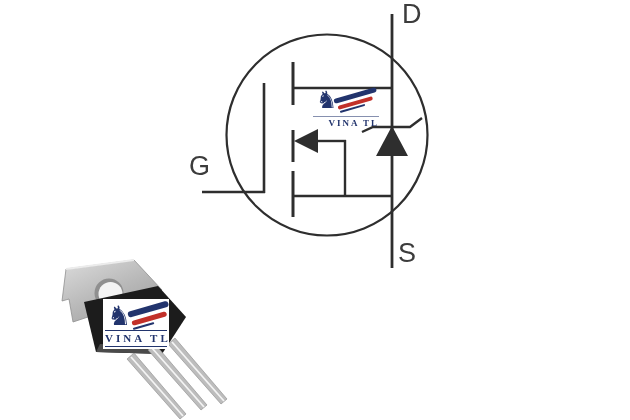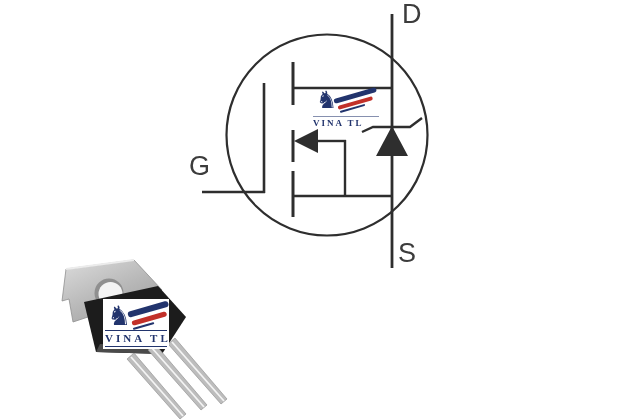--- a/index.html
+++ b/index.html
@@ -42,21 +42,21 @@
     position: absolute;
     border-radius: 4px;
     transform: rotate(-16deg);
     transform-origin: left center;
   }
   .wm-text {
     position: absolute;
     font-family: "Liberation Serif", serif;
     font-weight: 700;
     color: #22346d;
-    text-align: left;
+    text-align: right;
     letter-spacing: 2px;
     line-height: 1.2;
     white-space: nowrap;
     user-select: none;
   }
 
   
   .wm-circuit { left: 310px; top: 86px; width: 74px; height: 44px; }
   .wm-circuit .wm-horse { left: 6px; top: 2px; font-size: 24px; }
   .wm-circuit .s1 { left: 24px; top: 13px; width: 44px; height: 5px; background: #22346d; }

